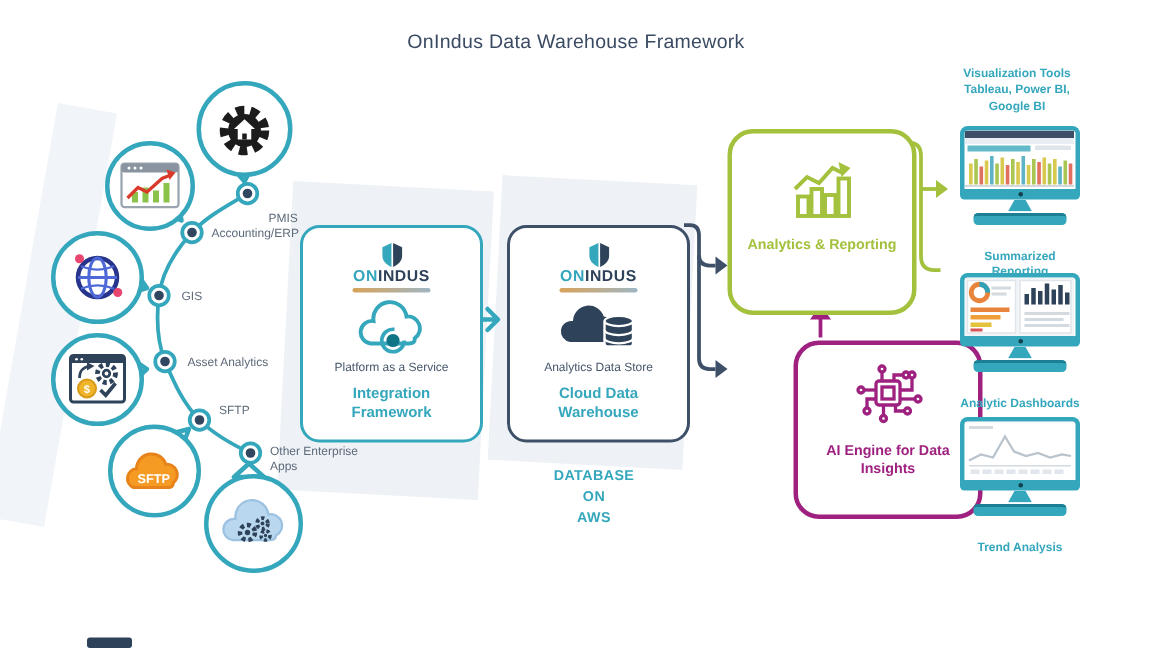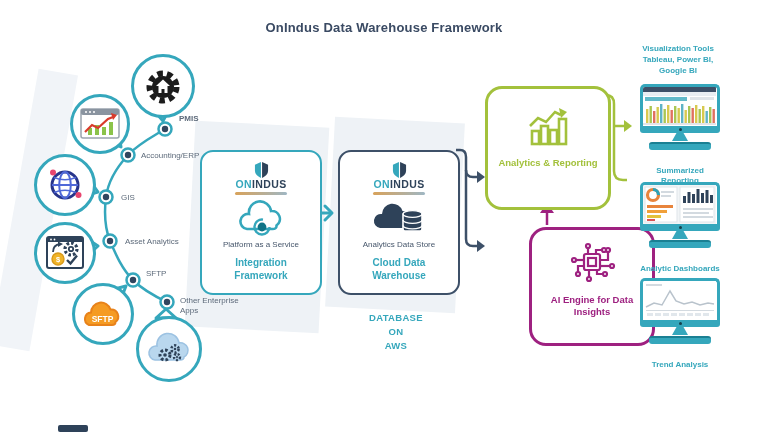--- a/index.html
+++ b/index.html
@@ -4,21 +4,21 @@
 <style>
   html,body{margin:0;padding:0;background:#fff;}
   .stage{position:relative;width:768px;height:432px;background:#fff;overflow:hidden;
          font-family:"Liberation Sans",sans-serif;}
   
   .band{position:absolute;background:#eef2f6;z-index:0;}
   
   #connectors{position:absolute;left:0;top:0;z-index:1;pointer-events:none;}
   
   .title{position:absolute;left:0;top:20px;width:768px;text-align:center;
-         font-size:13px;font-weight:bold;color:var(--title);letter-spacing:.2px;z-index:2;}
+         font-size:13px;font-weight:normal;color:var(--title);letter-spacing:.2px;z-index:2;}
   
   .bubble{position:absolute;border:3.5px solid var(--teal);border-radius:50%;background:#fff;
           display:flex;align-items:center;justify-content:center;z-index:2;}
   .src-label{position:absolute;font-size:8px;color:var(--gray);z-index:2;line-height:1.25;}
   
   .panel{position:absolute;background:#fff;border-radius:13px;z-index:2;text-align:center;}
   .panel.teal{border:2.5px solid var(--teal);}
   .panel.navy{border:2.5px solid var(--navy);}
   .logo{margin-top:9px;display:flex;flex-direction:column;align-items:center;gap:1px;}
   .brand{font-size:10.5px;font-weight:800;letter-spacing:.4px;line-height:1;}
@@ -135,21 +135,21 @@
     <svg width="44" height="44" viewBox="0 0 44 44">
       <g transform="translate(22,23)">
         <circle r="13.5" fill="none" stroke="#1c1c1c" stroke-width="6" stroke-dasharray="5.5 4.1"></circle>
         <circle r="11" fill="#1c1c1c"></circle>
         <polygon points="-7,-1 0,-7.5 7,-1" fill="#fff"></polygon>
         <rect x="-4.5" y="-1" width="9" height="7" fill="#fff"></rect>
         <rect x="-1.5" y="2" width="3" height="4" fill="#1c1c1c"></rect>
       </g>
     </svg>
   </div>
-  <div class="src-label" style="left:179px;top:114px;font-weight:bold;">PMIS</div>
+  <div class="src-label" style="left:179px;top:141px;">PMIS</div>
 
   <div class="bubble" style="left:70px;top:94px;width:54px;height:54px;">
     <svg width="44" height="44" viewBox="0 0 44 44">
       <rect x="3" y="7" width="38" height="29" rx="2" fill="#fff" stroke="#9aa4ae" stroke-width="1.5"></rect>
       <rect x="3" y="7" width="38" height="6" rx="2" fill="#8a94a0"></rect>
       <circle cx="8" cy="10" r="1" fill="#fff"></circle>
         <circle cx="12" cy="10" r="1" fill="#fff"></circle>
         <circle cx="16" cy="10" r="1" fill="#fff"></circle>
       <rect x="10" y="26" width="4" height="7" fill="#8bc34a"></rect>
       <rect x="17" y="23" width="4" height="10" fill="#8bc34a"></rect>

